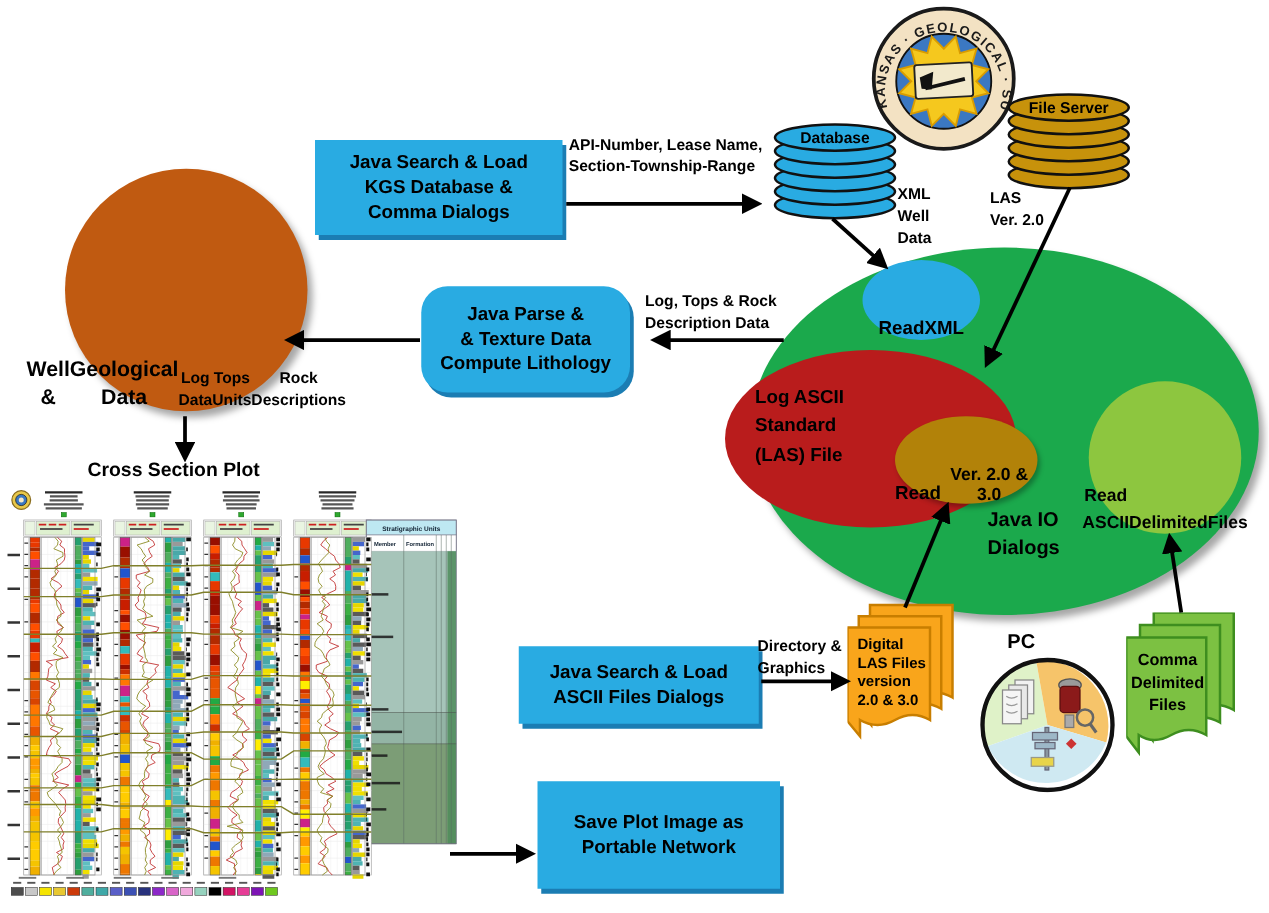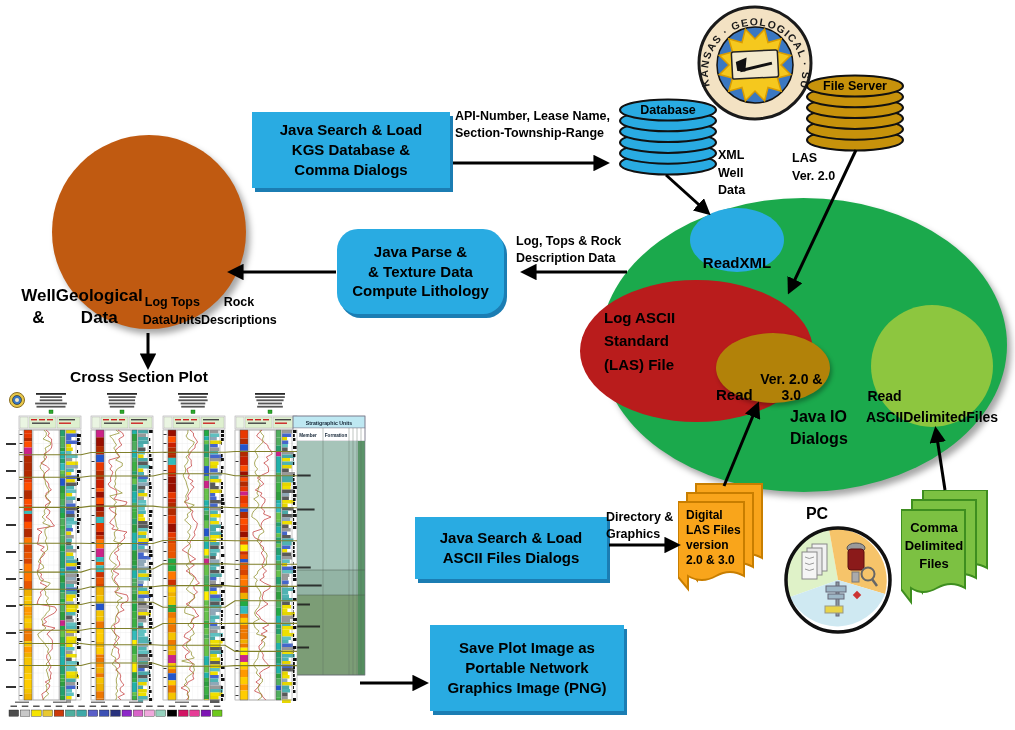--- a/index.html
+++ b/index.html
@@ -74,21 +74,20 @@
   </div>
 
   <div class="bluebox" style="left:415px;top:517px;width:192px;height:62px;">
     <span>Java Search &amp; Load</span>
     <span>ASCII Files Dialogs</span>
   </div>
 
   <div class="bluebox" style="left:430px;top:625px;width:194px;height:86px;">
     <span>Save Plot Image as</span>
     <span>Portable Network</span>
-    <span>Graphics Image (PNG)</span>
   </div>
 
   <div class="lbl" style="left:455px;top:108px;width:160px;">
     <span style="display:block">API-Number, Lease Name,</span>
     <span style="display:block">Section-Township-Range</span>
   </div>
 
   <div class="lbl" style="left:718px;top:147px;width:46px;text-align:left;line-height:1.4;">
     <span style="display:block">XML</span>
     <span style="display:block">Well</span>

